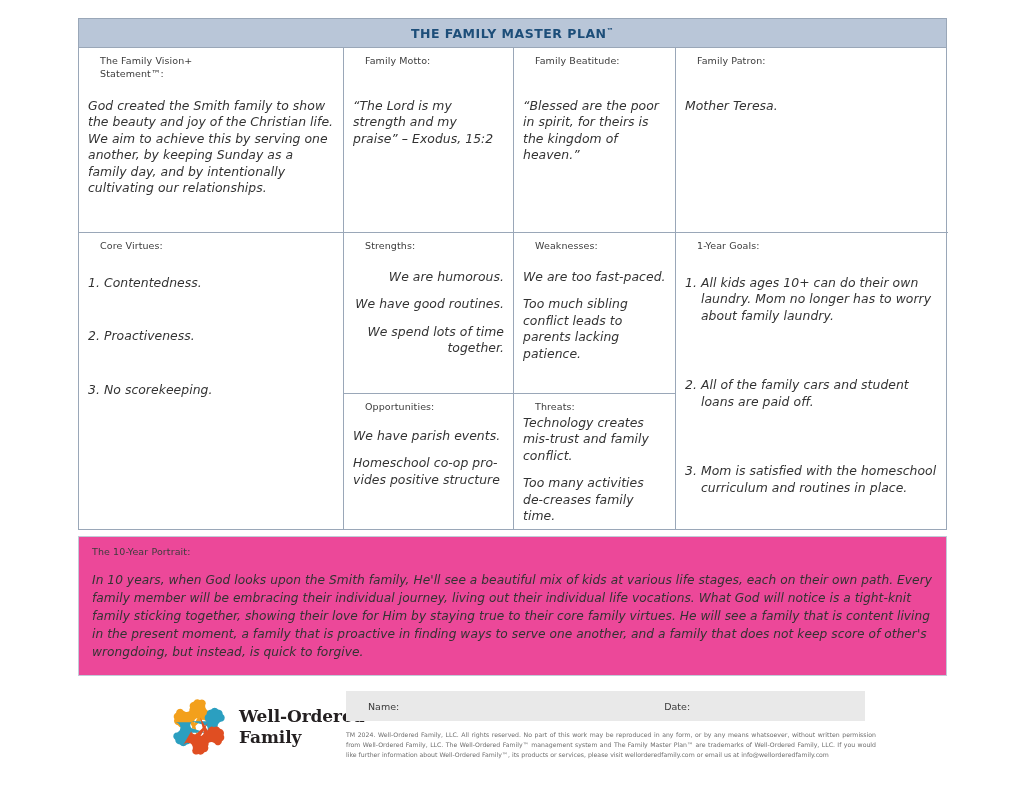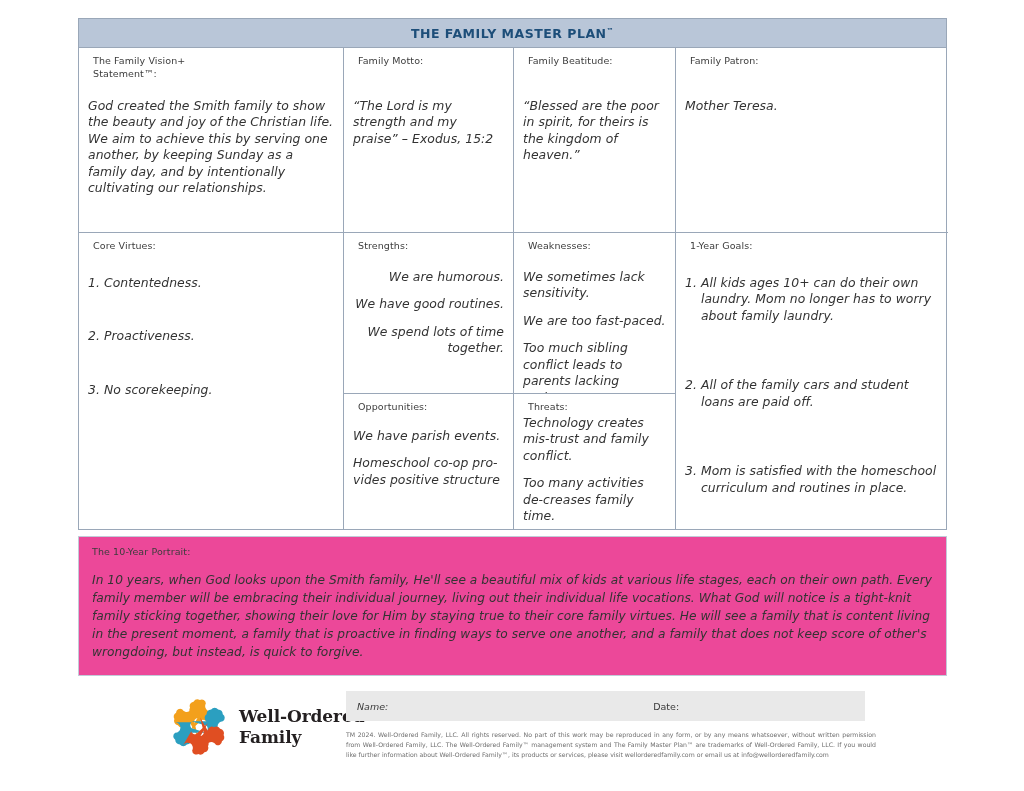--- a/index.html
+++ b/index.html
@@ -59,21 +59,21 @@
   .grid { position: relative; height: 481px; }
 
   .cell {
     position: absolute;
     padding: 7px 9px 6px 9px;
     overflow: hidden;
   }
   .vline { position: absolute; top: 0; width: 1px; background: #9aa7b8; }
   .hline { position: absolute; left: 0; height: 1px; background: #9aa7b8; }
 
-  .cell .label { margin: 0 0 0 5px; }
+  .cell .label { margin: 0 0 0 12px; }
   .cell .body { margin-top: 17px; }
   .cell .body.tight { margin-top: 2px; }
   .hand p { margin: 0 0 11px 0; }
   .hand p:last-child { margin-bottom: 0; }
 
   .numlist { margin: 0; padding: 0; list-style: none; }
   .numlist li { display: flex; margin-bottom: 0; }
   .numlist li .num { flex: 0 0 auto; padding-right: 4px; }
   .numlist li .txt { flex: 1 1 auto; }
 
@@ -114,21 +114,21 @@
     position: absolute; left: 346px; top: 1px;
     width: 519px; height: 30px;
     background: #e9e9e9;
     display: flex; align-items: center;
   }
   .namedate .nd {
     font-family: "DejaVu Sans", sans-serif;
     font-size: 9.5px;
     color: #3a3a3a;
   }
-  .namedate .nd.name { margin-left: 11px; font-style: italic; }
+  .namedate .nd.name { margin-left: 22px; }
   .namedate .nd.date { margin-left: 265px; }
 
   .fineprint {
     position: absolute; left: 346px; top: 40px;
     width: 530px;
     font-family: "DejaVu Sans", sans-serif;
     font-size: 6.2px;
     color: #6e6e6e;
     line-height: 1.62;
     text-align: justify;
@@ -210,21 +210,20 @@
         <div class="body hand" style="margin-top:16px;text-align:right;">
           <p>We are humorous.</p>
           <p>We have good routines.</p>
           <p>We spend lots of time together.</p>
         </div>
       </div>
 
       <div class="cell" style="left:435px; top:185px; width:161px; height:160px;">
         <div class="label">Weaknesses:</div>
         <div class="body hand" style="margin-top:16px;">
-          <p>We sometimes lack  sensitivity.</p>
           <p>We are too fast-paced.</p>
           <p>Too much sibling conflict leads to parents lacking patience.</p>
         </div>
       </div>
 
       <div class="cell" style="left:265px; top:346px; width:169px; height:135px;">
         <div class="label">Opportunities:</div>
         <div class="body hand" style="margin-top:14px;">
           <p>We have parish events.</p>
           <p>Homeschool co-op pro-vides positive structure</p>

